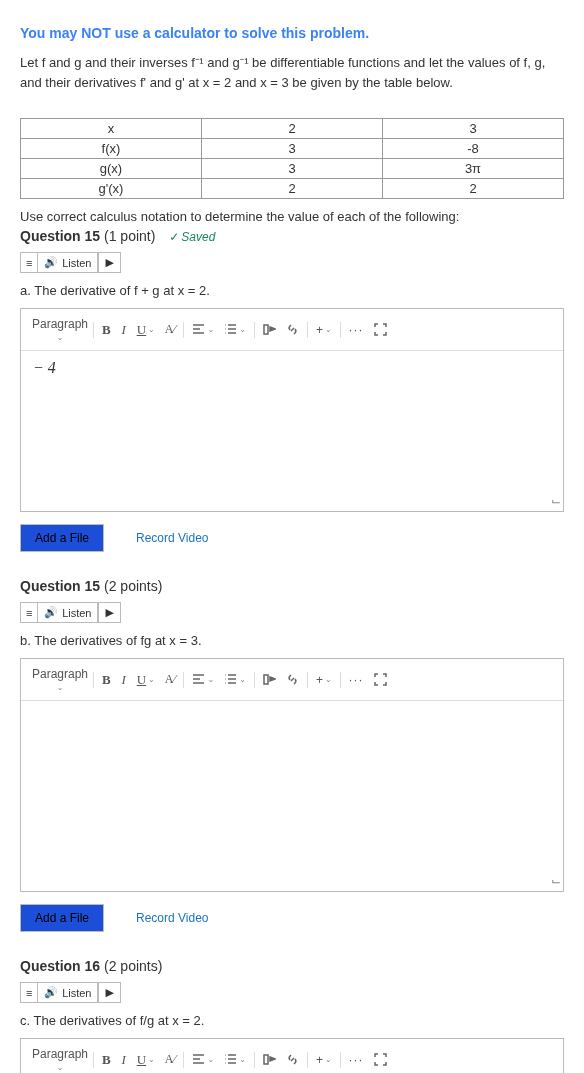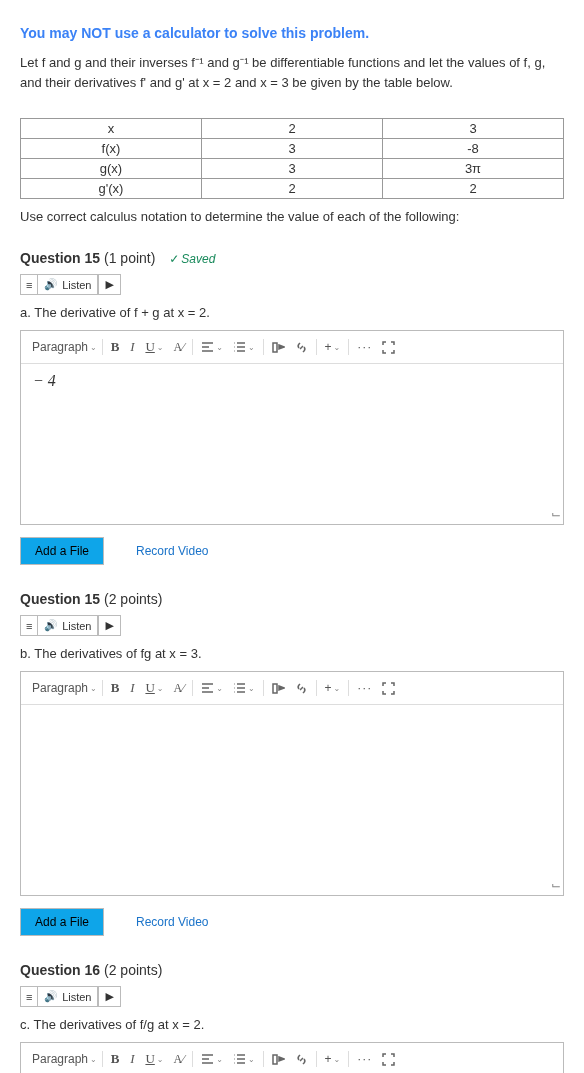--- a/index.html
+++ b/index.html
@@ -30,21 +30,21 @@
   }
   table.data td {
     border: 1px solid #999;
     text-align: center;
     padding: 2px 4px;
     font-size: 13px;
     width: 33.33%;
   }
   .post-table {
     font-size: 13px;
-    margin-bottom: 26px;
+    margin-bottom: 4px;
   }
   .q-header {
     font-size: 14px;
     margin-bottom: 8px;
   }
   .q-header b { font-weight: 600; }
   .q-header .pts { font-weight: 400; }
   .saved { color: #1a8a5c; font-size: 12px; font-style: italic; margin-left: 10px;}
   .saved .chk { font-style: normal; margin-right:2px; }
   .listen-row {
@@ -88,21 +88,21 @@
     gap: 2px;
     min-width: 16px;
     justify-content: center;
   }
   .toolbar .sep {
     width: 1px;
     height: 16px;
     background: #ddd;
     margin: 0 3px;
   }
-  .toolbar .para { font-size: 12px; padding-right: 2px;}
+  .toolbar .para { font-size: 12px; padding-right: 2px; flex-direction: column;}
   .toolbar .caret { font-size: 8px; color:#888; }
   .toolbar b.bold { font-weight: 700; font-family: Georgia, serif; font-size:13px;}
   .toolbar .ital { font-style: italic; font-family: Georgia, serif; font-size:13px;}
   .toolbar .und { text-decoration: underline; font-family: Georgia, serif; font-size:13px;}
   .toolbar .strike { position:relative; font-family: Georgia, serif; font-size:12px;}
   .editor-body {
     min-height: 160px;
     padding: 8px 12px;
     font-size: 15px;
     font-family: Georgia, "Times New Roman", serif;
@@ -117,21 +117,21 @@
     font-size: 12px;
     color: #888;
   }
   .below-editor {
     display: flex;
     gap: 18px;
     margin-bottom: 26px;
   }
   .btn {
     border: 1px solid #bbb;
-    background: #0ea5e9;
+    background: #1d4ed8;
     font-size: 12px;
     padding: 6px 14px;
   }
   .btn.link {
     border: none;
     color: #1a73c9;
     background: none;
   }
   .dots { letter-spacing: 1px;}
   svg.ic { width:13px; height:13px; stroke:#666; fill:none; stroke-width:1.5;}

